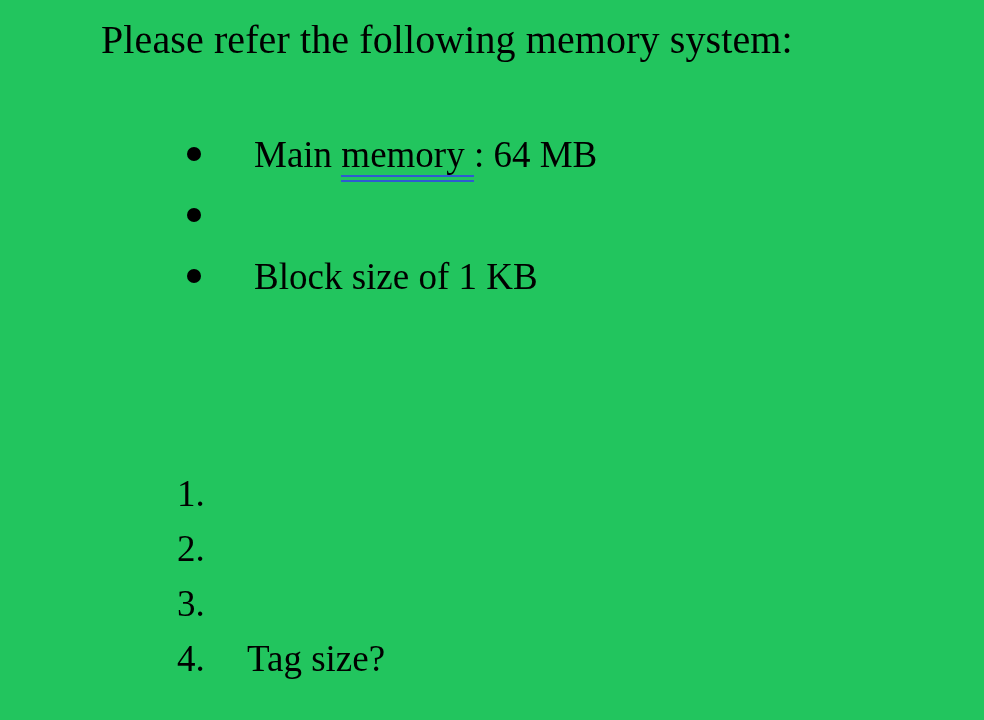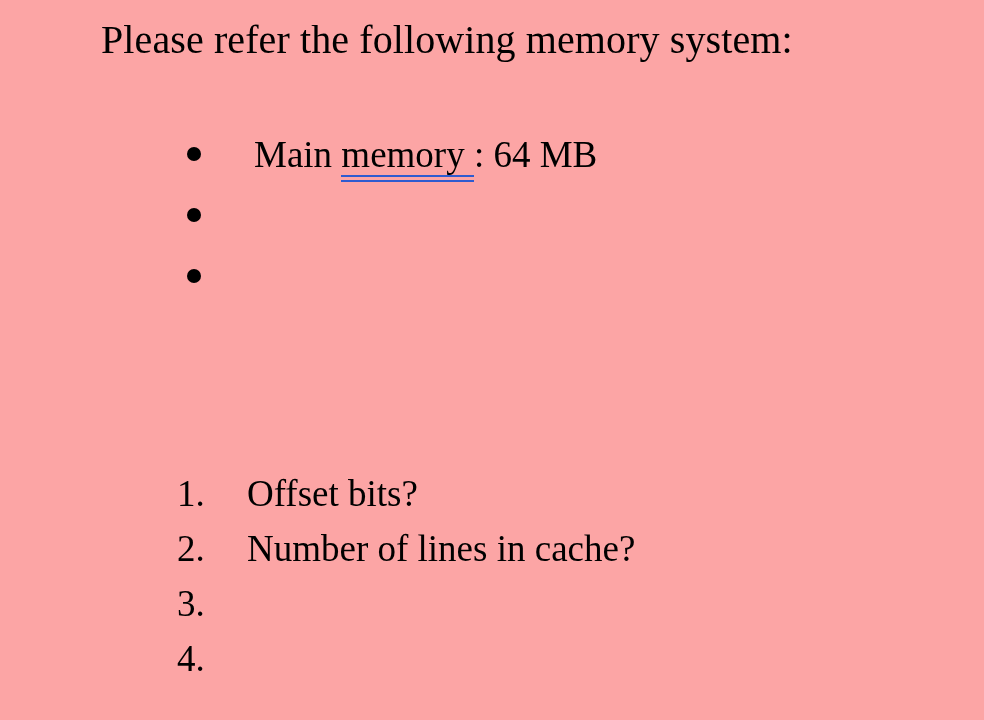--- a/index.html
+++ b/index.html
@@ -13,21 +13,21 @@
     background: #ffffff;
     font-family: "Liberation Serif", "DejaVu Serif", serif;
     color: #000000;
     overflow: hidden;
     position: relative;
   }
 
   .page {
     position: absolute;
     inset: 0;
-    background: #fca5a5;
+    background: #22c55e;
   }
 
   
   .doc-heading {
     position: absolute;
     left: 101px;
     top: 17px;
     font-size: 40px;
     line-height: 46px;
     letter-spacing: 0.1px;
@@ -131,40 +131,40 @@
       <span class="spec-bullet"></span>
       <span class="spec-text"><span>Main </span><span class="marked">memory </span><span>: 64 MB</span></span>
     </div>
 
     <div class="spec-item">
       <span class="spec-bullet"></span>
     </div>
 
     <div class="spec-item">
       <span class="spec-bullet"></span>
+      <span class="spec-text">Block size of 1 KB</span>
     </div>
 
   </div>
 
 
   <div class="question-list">
 
     <div class="question-item">
       <span class="question-marker">1.</span>
-      <span class="question-text">Offset bits?</span>
     </div>
 
     <div class="question-item">
       <span class="question-marker">2.</span>
-      <span class="question-text">Number of lines in cache?</span>
     </div>
 
     <div class="question-item">
       <span class="question-marker">3.</span>
     </div>
 
     <div class="question-item">
       <span class="question-marker">4.</span>
+      <span class="question-text">Tag size?</span>
     </div>
 
   </div>
 
 </div>
 
 </body></html>

